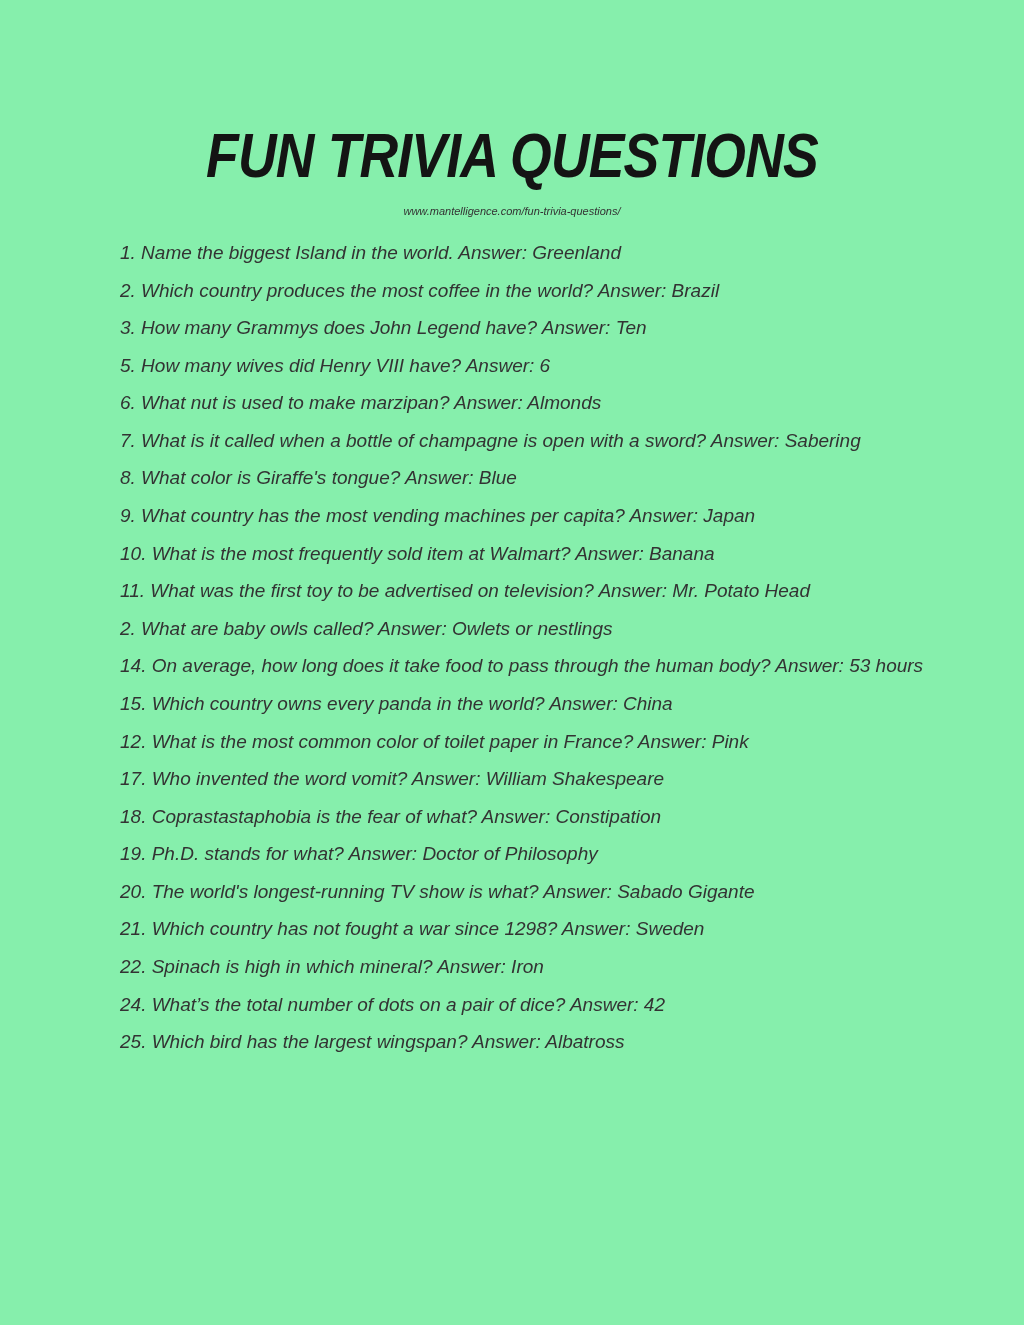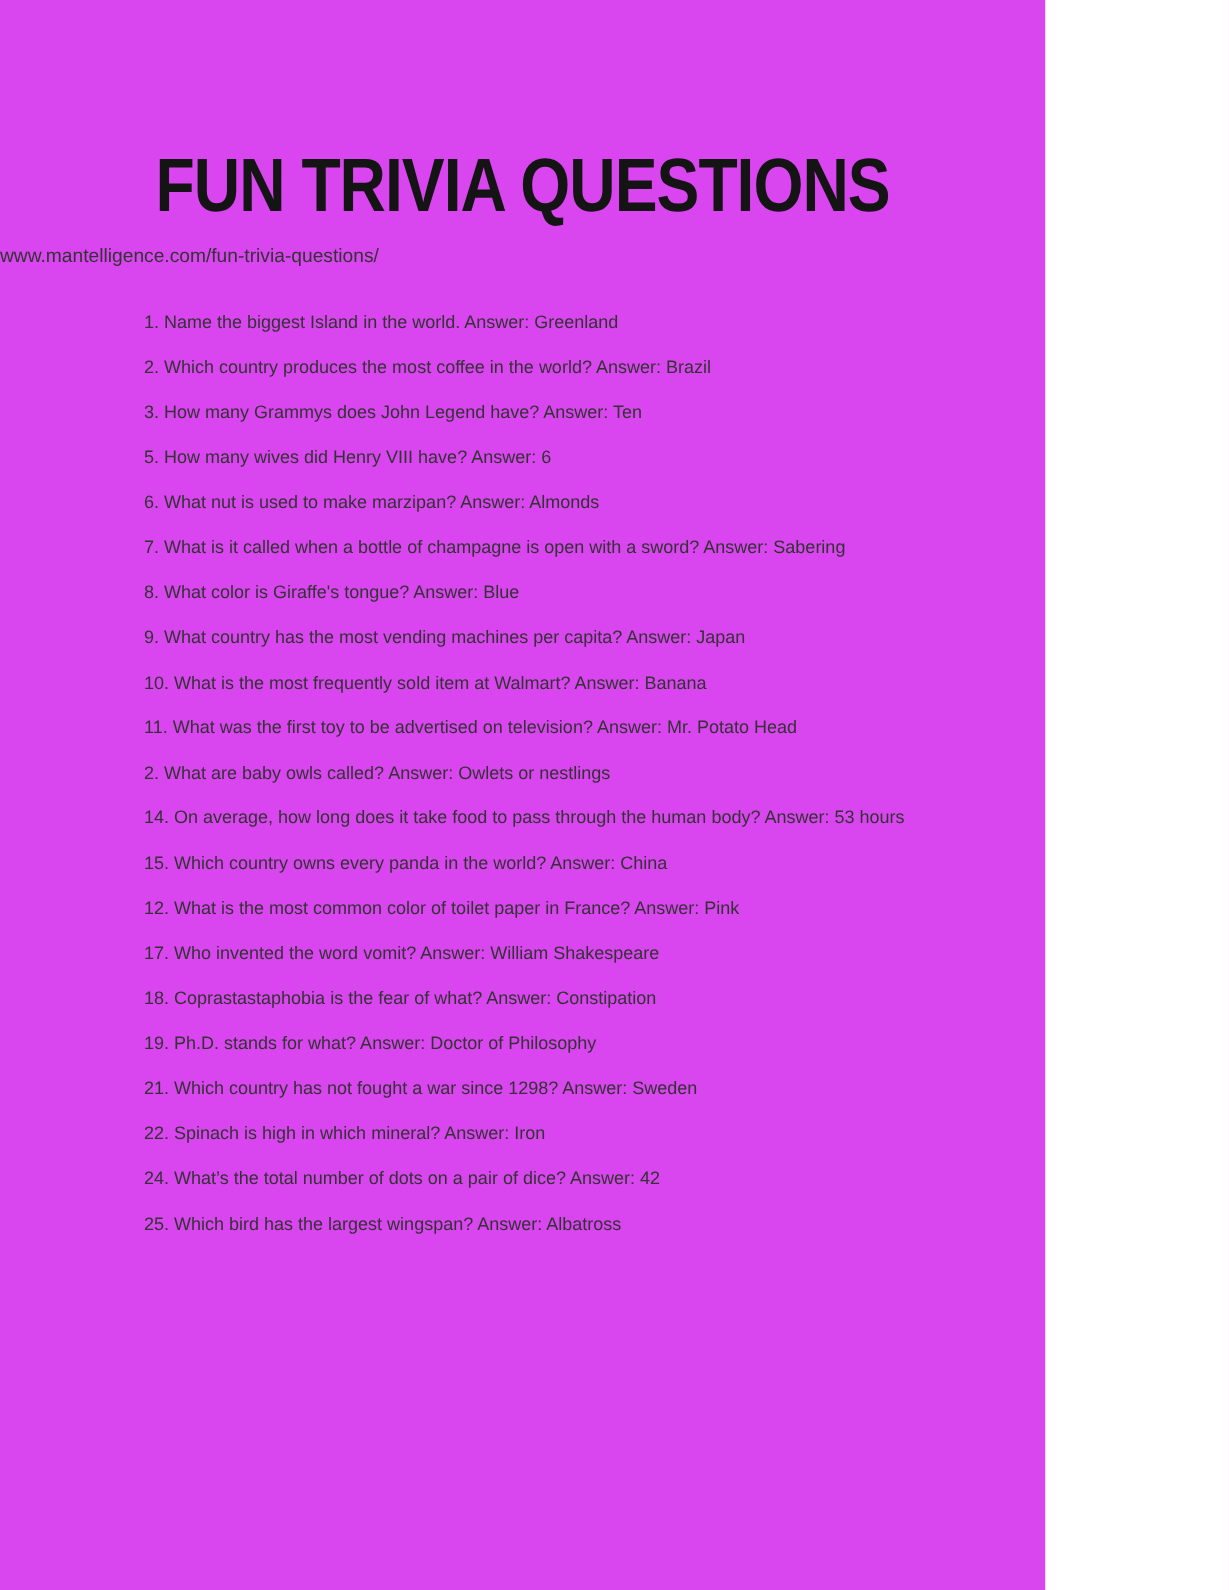--- a/index.html
+++ b/index.html
@@ -2,25 +2,26 @@
 <html><head>
 <meta charset="utf-8">
 <style>
   html, body {
     margin: 0;
     padding: 0;
     background: #ffffff;
   }
   .page {
     position: relative;
-    width: 871px;
+    width: 1024px;
     height: 1325px;
-    background: #d946ef;
+    background: #86efac;
     font-family: "Liberation Sans", sans-serif;
     overflow: hidden;
+    font-style: italic;
   }
   .title {
     position: absolute;
     top: 124px;
     left: 0;
     width: 100%;
     margin: 0;
     text-align: center;
     font-size: 63px;
     font-weight: 700;
@@ -28,30 +29,30 @@
     letter-spacing: -1px;
     color: #141414;
     transform: scaleX(0.85);
     white-space: nowrap;
   }
   .url {
     position: absolute;
     top: 205px;
     left: 0;
     width: 100%;
-    text-align: left;
-    font-size: 16px;
+    text-align: center;
+    font-size: 11px;
     color: #333333;
   }
   .trivia-list {
     position: absolute;
     left: 120px;
-    top: 250px;
+    top: 234px;
     right: 60px;
-    font-size: 15px;
+    font-size: 19px;
     color: #333333;
   }
   .trivia-item {
     line-height: 37.58px;
     white-space: nowrap;
   }
 </style>
 </head>
 <body>
 
@@ -69,18 +70,19 @@
       <div class="trivia-item">9. What country has the most vending machines per capita? Answer: Japan</div>
       <div class="trivia-item">10. What is the most frequently sold item at Walmart? Answer: Banana</div>
       <div class="trivia-item">11. What was the first toy to be advertised on television? Answer: Mr. Potato Head</div>
       <div class="trivia-item">2. What are baby owls called? Answer: Owlets or nestlings</div>
       <div class="trivia-item">14. On average, how long does it take food to pass through the human body? Answer: 53 hours</div>
       <div class="trivia-item">15. Which country owns every panda in the world? Answer: China</div>
       <div class="trivia-item">12. What is the most common color of toilet paper in France? Answer: Pink</div>
       <div class="trivia-item">17. Who invented the word vomit? Answer: William Shakespeare</div>
       <div class="trivia-item">18. Coprastastaphobia is the fear of what? Answer: Constipation</div>
       <div class="trivia-item">19. Ph.D. stands for what? Answer: Doctor of Philosophy</div>
+      <div class="trivia-item">20. The world's longest-running TV show is what? Answer: Sabado Gigante</div>
       <div class="trivia-item">21. Which country has not fought a war since 1298? Answer: Sweden</div>
       <div class="trivia-item">22. Spinach is high in which mineral? Answer: Iron</div>
       <div class="trivia-item">24. What’s the total number of dots on a pair of dice? Answer: 42</div>
       <div class="trivia-item">25. Which bird has the largest wingspan? Answer: Albatross</div>
     </div>
 </div>
 
 </body></html>

